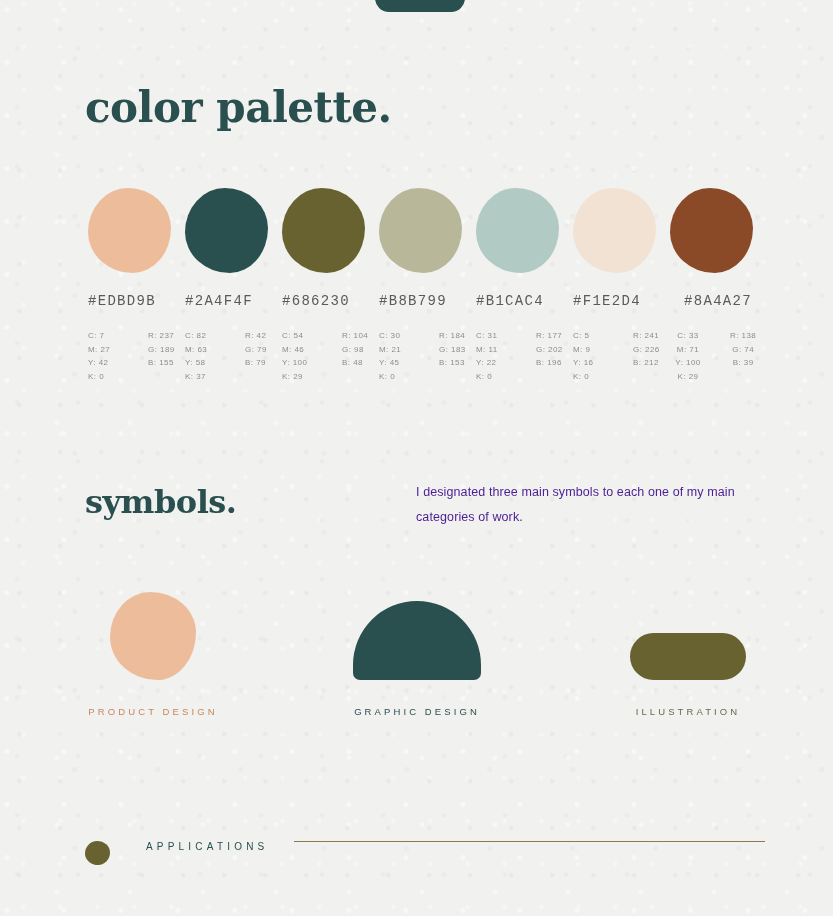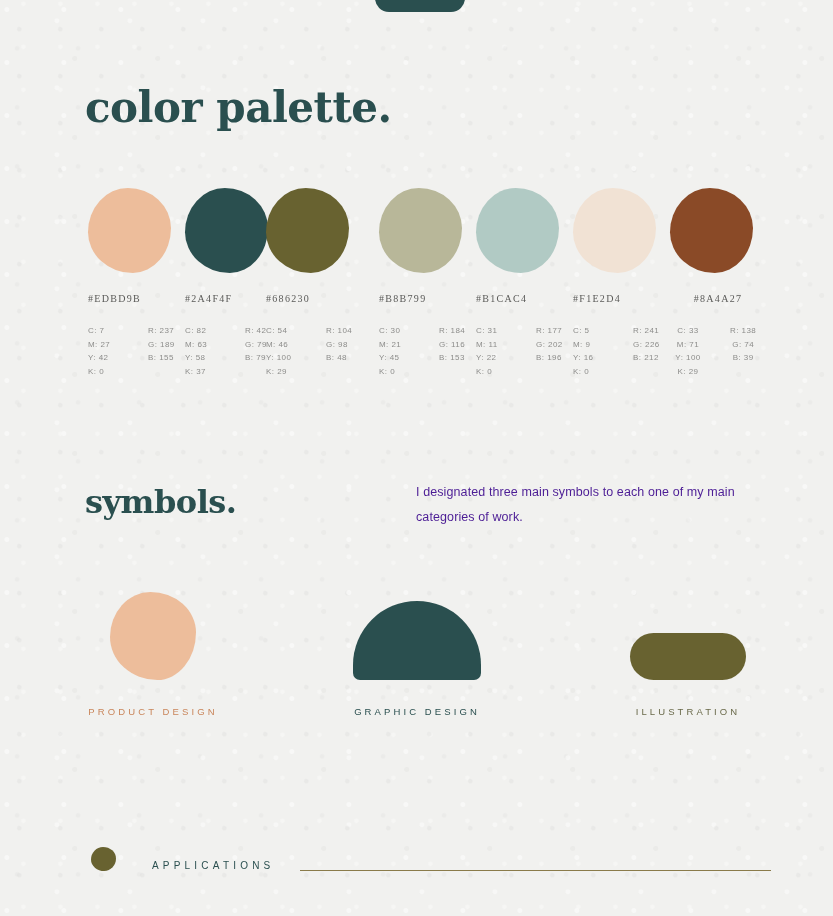--- a/index.html
+++ b/index.html
@@ -90,24 +90,24 @@
 
   .swatch-blob {
     width: 83px;
     height: 85px;
     
     border-radius: 48% 52% 46% 54% / 52% 47% 53% 48%;
   }
 
   .swatch-hex {
     margin-top: 20px;
-    font-size: 10px;
+    font-size: 14px;
     letter-spacing: 1.3px;
     color: #5a5a58;
-    font-family: Liberation Serif, serif;
+    font-family: Liberation Mono, monospace;
     white-space: nowrap;
   }
 
   .swatch-values {
     margin-top: 20px;
     display: flex;
     gap: 24px;
     font-size: 8px;
     letter-spacing: .45px;
     color: #8d8d8b;
@@ -180,26 +180,26 @@
   .symbol-caption {
     margin-top: 26px;
     font-size: 9.5px;
     letter-spacing: 3.1px;
     white-space: nowrap;
   }
 
   
   #applications-bar {
     position: absolute;
-    left: 91px;
+    left: 85px;
     top: 841px;
     width: 680px;
     height: 30px;
     display: flex;
-    align-items: flex-end;
+    align-items: flex-start;
   }
 
   #applications-dot {
     width: 25px;
     height: 24px;
     background: #686230;
     border-radius: 48% 52% 47% 53% / 52% 48% 52% 48%;
     flex: 0 0 auto;
   }
 
@@ -257,21 +257,21 @@
             <span>Y: 58</span>
             <span>K: 37</span>
           </div>
           <div class="col rgb">
             <span>R: 42</span>
             <span>G: 79</span>
             <span>B: 79</span>
           </div>
         </div>
       </div>
-      <div class="swatch-col" style="left: 178px;">
+      <div class="swatch-col" style="left: 194px;">
         <div class="swatch-blob" style="background: rgb(104, 98, 48);"></div>
         <div class="swatch-hex">#686230</div>
         <div class="swatch-values">
           <div class="col cmyk">
             <span>C: 54</span>
             <span>M: 46</span>
             <span>Y: 100</span>
             <span>K: 29</span>
           </div>
           <div class="col rgb">
@@ -286,21 +286,21 @@
         <div class="swatch-hex">#B8B799</div>
         <div class="swatch-values">
           <div class="col cmyk">
             <span>C: 30</span>
             <span>M: 21</span>
             <span>Y: 45</span>
             <span>K: 0</span>
           </div>
           <div class="col rgb">
             <span>R: 184</span>
-            <span>G: 116</span>
+            <span>G: 183</span>
             <span>B: 153</span>
           </div>
         </div>
       </div>
       <div class="swatch-col" style="left: 388px;">
         <div class="swatch-blob" style="background: rgb(177, 202, 196);"></div>
         <div class="swatch-hex">#B1CAC4</div>
         <div class="swatch-values">
           <div class="col cmyk">
             <span>C: 31</span>

